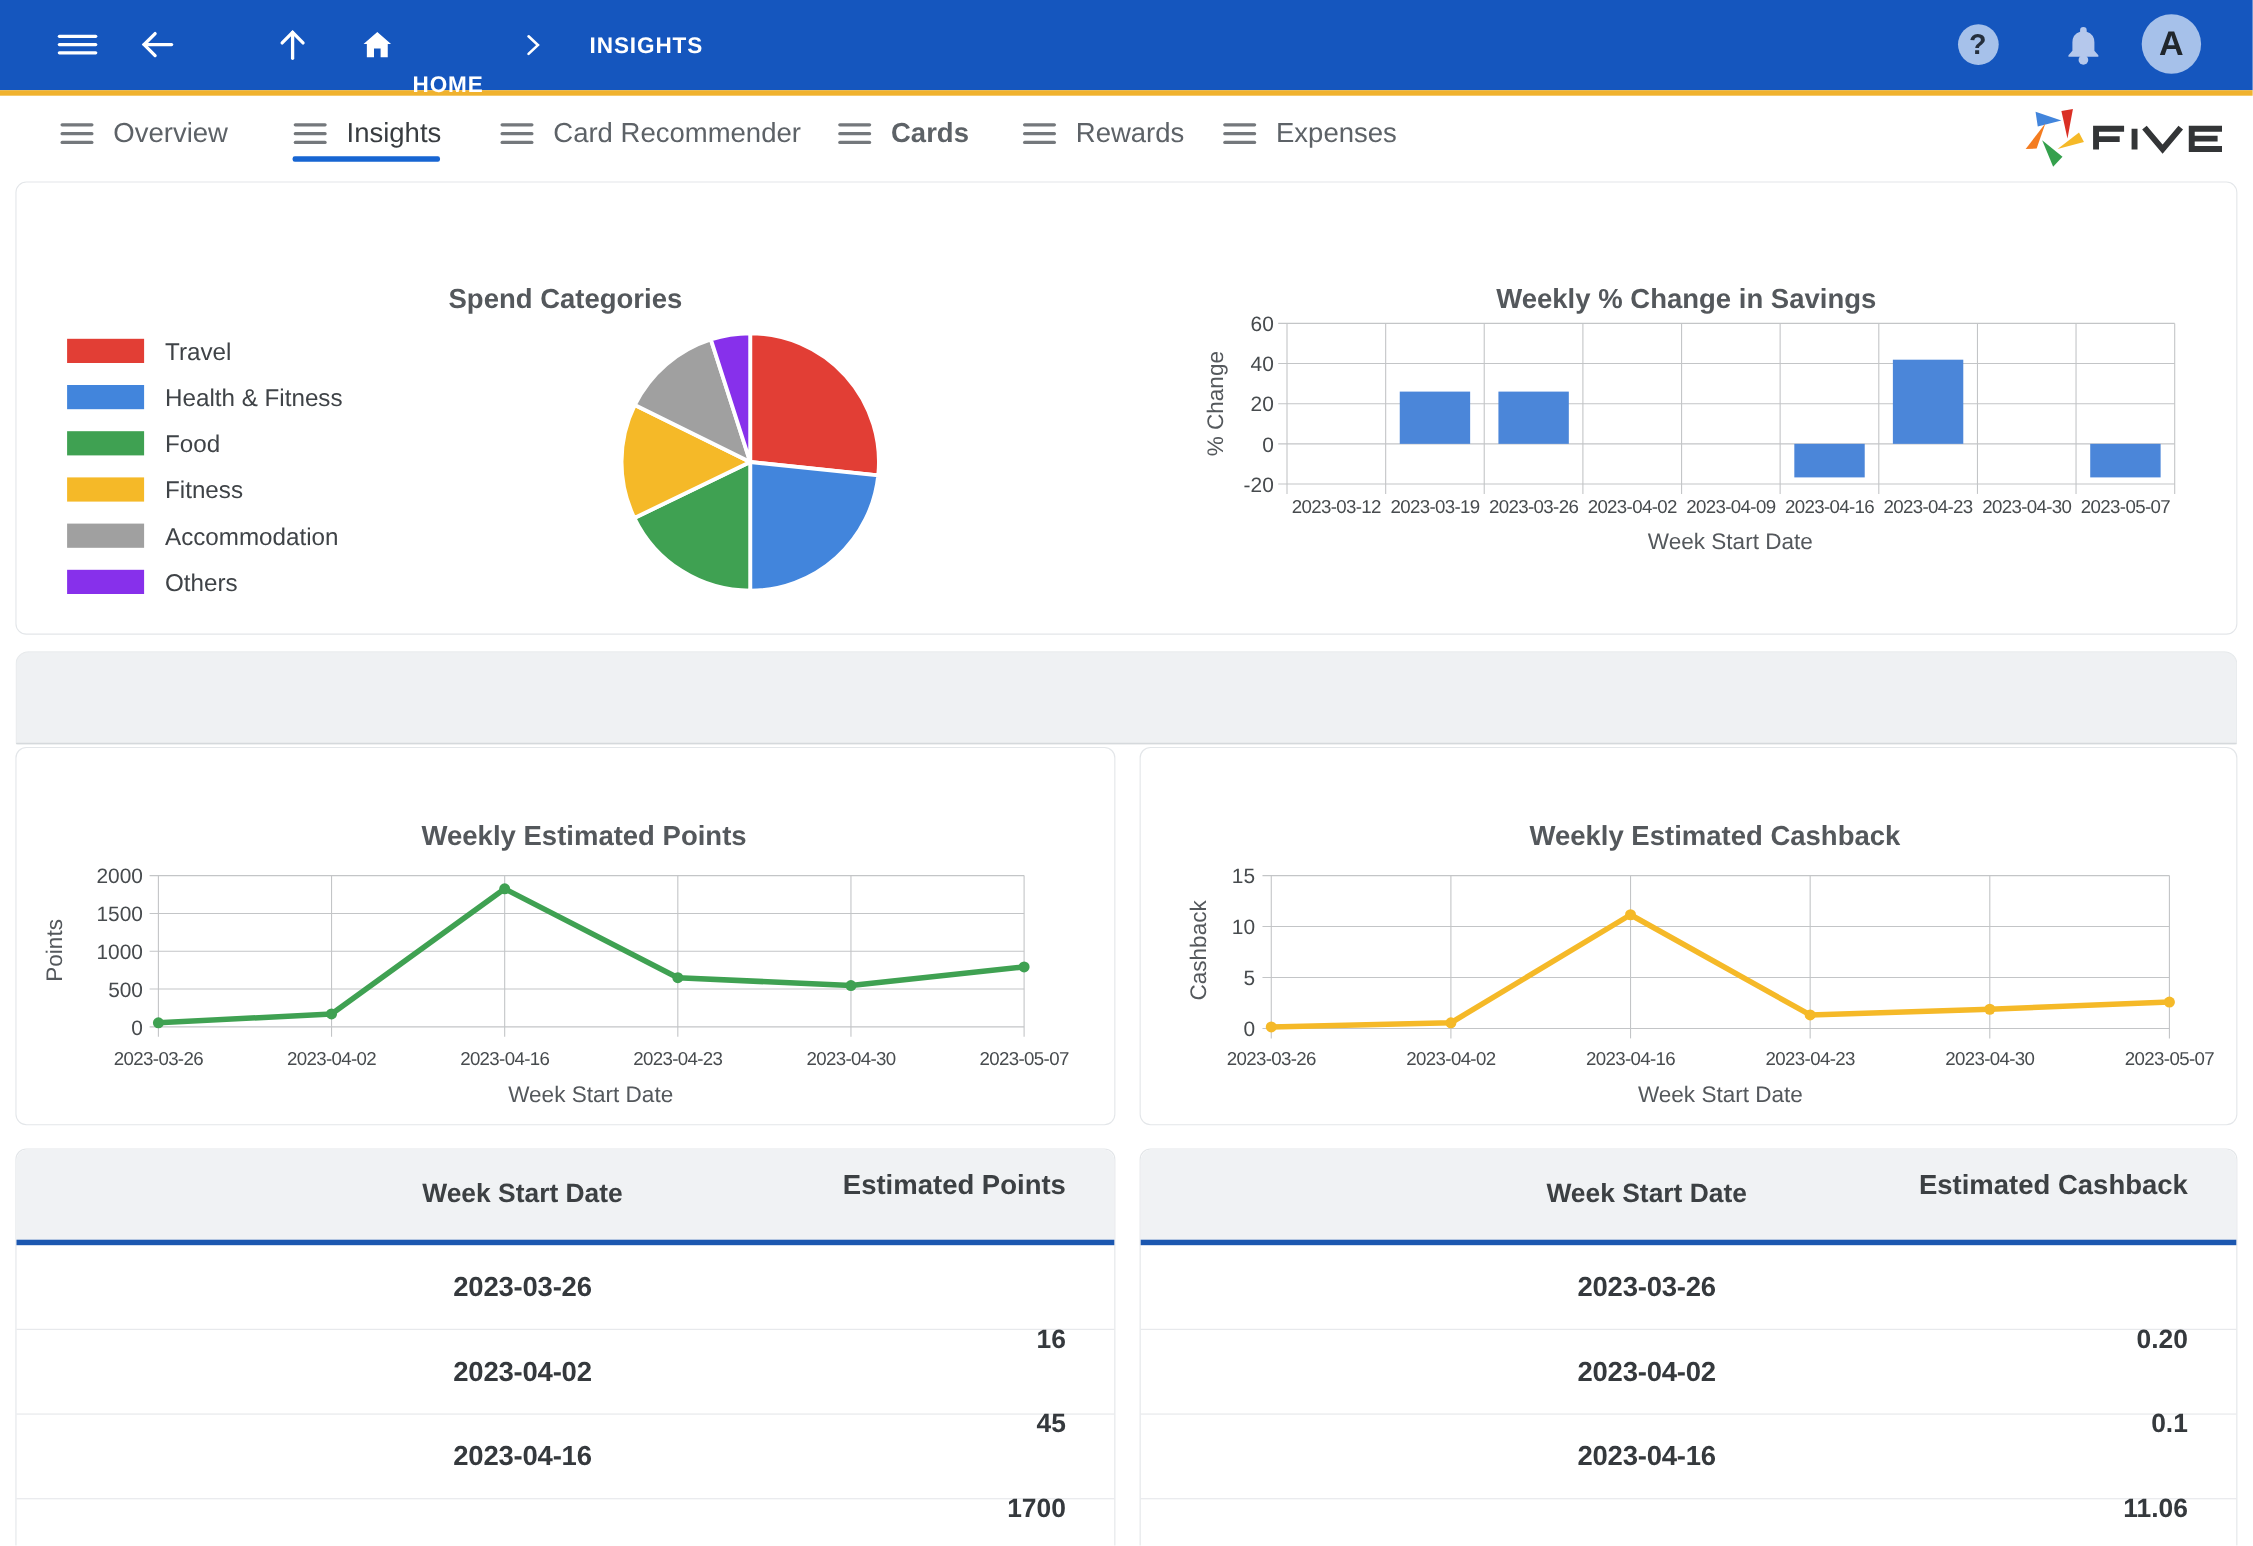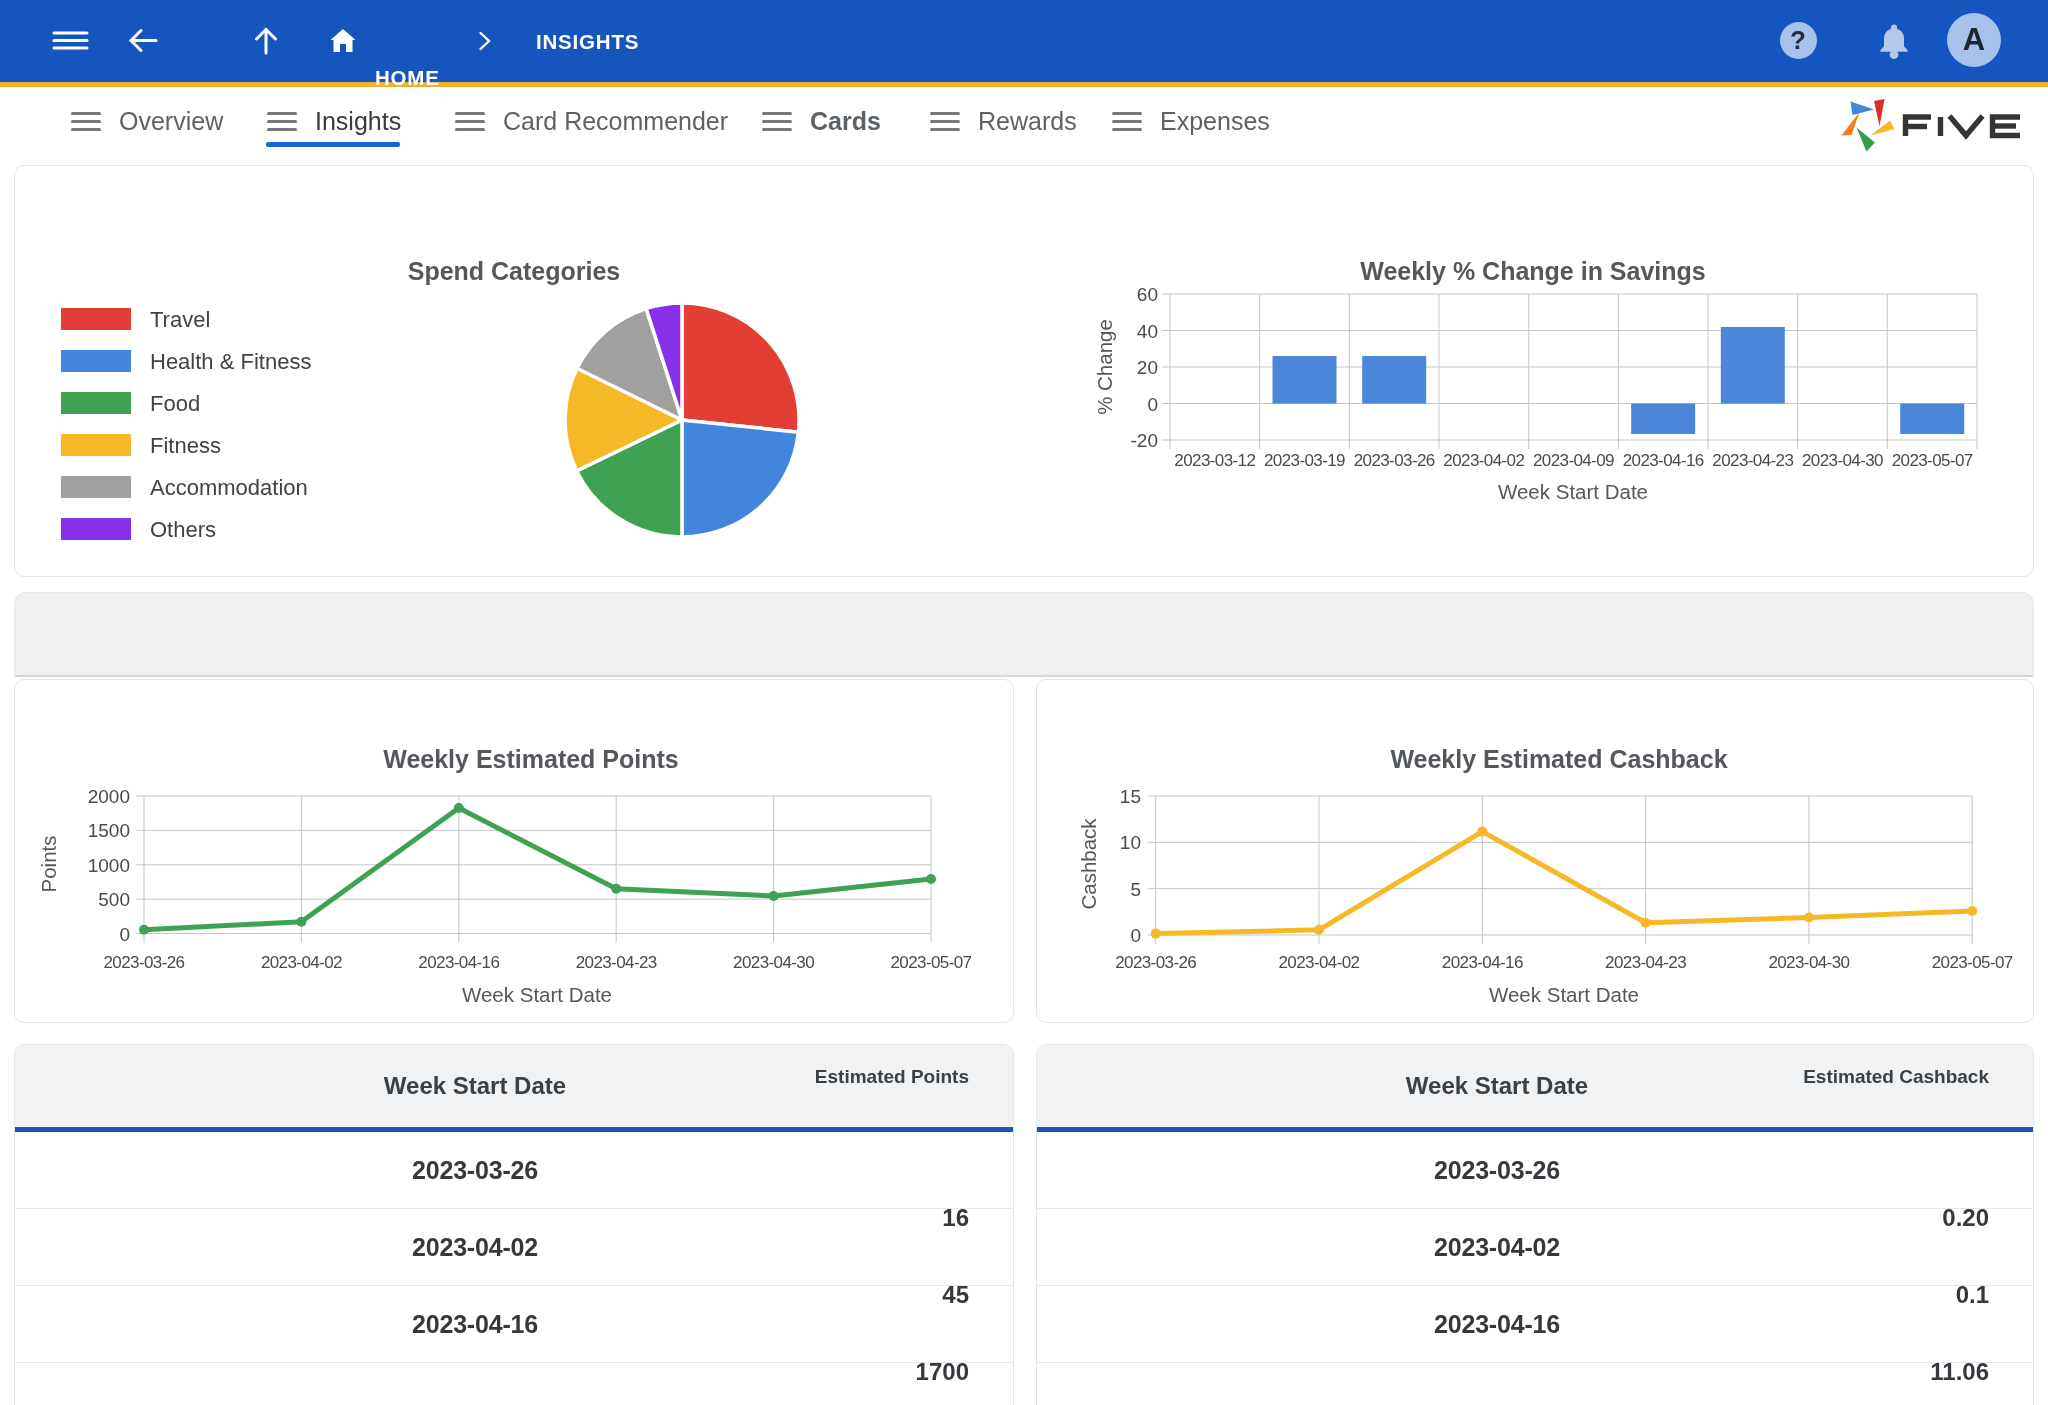--- a/index.html
+++ b/index.html
@@ -26,21 +26,21 @@
   .thead{position:absolute;left:0;top:0;width:100%;height:82px;background:#f0f2f4;border-radius:10px 10px 0 0;}
   .tline{position:absolute;left:0;top:82px;width:100%;height:5px;background:#1b57b0;}
   .trow{position:absolute;left:0;width:100%;height:77px;border-bottom:1px solid #e5e7ea;box-sizing:border-box;}
   .dcol{position:absolute;left:0;top:0;width:920px;height:100%;display:flex;align-items:center;justify-content:center;
         font-weight:bold;color:#35393d;font-size:25px;letter-spacing:-0.2px;}
   .vcol{position:absolute;right:44px;top:0;height:100%;display:flex;align-items:center;
         font-weight:bold;color:#35393d;font-size:24px;margin-top:48px;}
   .hcol1{position:absolute;left:0;top:0;width:920px;height:82px;display:flex;align-items:center;justify-content:center;
         font-weight:bold;color:#3c4043;font-size:24px;}
   .hcol2{position:absolute;right:44px;top:0;height:64px;display:flex;align-items:center;
-        font-weight:bold;color:#3c4043;font-size:19px;}
+        font-weight:bold;color:#3c4043;font-size:25px;}
 </style>
 </head>
 <body>
 <div id="page">
 
   <div id="nav"></div>
   <div id="yellow"></div>
   <svg class="abs" style="left:0;top:0" width="2048" height="82" viewBox="0 0 2048 82">
     <g stroke="#ffffff" stroke-width="3" stroke-linecap="round" fill="none">
       <line x1="54" y1="33" x2="87" y2="33"></line>
@@ -62,21 +62,21 @@
      <span style="font-weight:bold;font-size:26px;color:#252f3d;">?</span>
     </div>
   <svg class="abs" style="left:1877px;top:23px" width="34" height="37" viewBox="0 0 34 37">
      <path d="M17 1.5 a3 3 0 0 1 3 3 v1.3 a10.2 10.2 0 0 1 7 9.6 v7.8 l3.6 4.1 v1.4 H3.4 v-1.4 l3.6-4.1 v-7.8 a10.2 10.2 0 0 1 7-9.6 v-1.3 a3 3 0 0 1 3-3 Z" fill="#b5c8ec"></path>
      <circle cx="17" cy="31.5" r="4.4" fill="#b5c8ec"></circle>
   </svg>
   <div class="circ" style="left:1947px;top:13px;width:54px;height:54px;">
      <span style="font-weight:bold;font-size:31px;color:#20262c;">A</span>
     </div>
 
-  <div class="tab" style="left:71px;text-align:center;">
+  <div class="tab" style="left:55px;text-align:center;">
       <div class="tabicon">
         <div></div>
         <div></div>
         <div></div>
       </div>
     <span class="tablabel">Overview</span>
     </div>
   <div class="tab" style="left:267px;">
       <div class="tabicon">
         <div></div>

